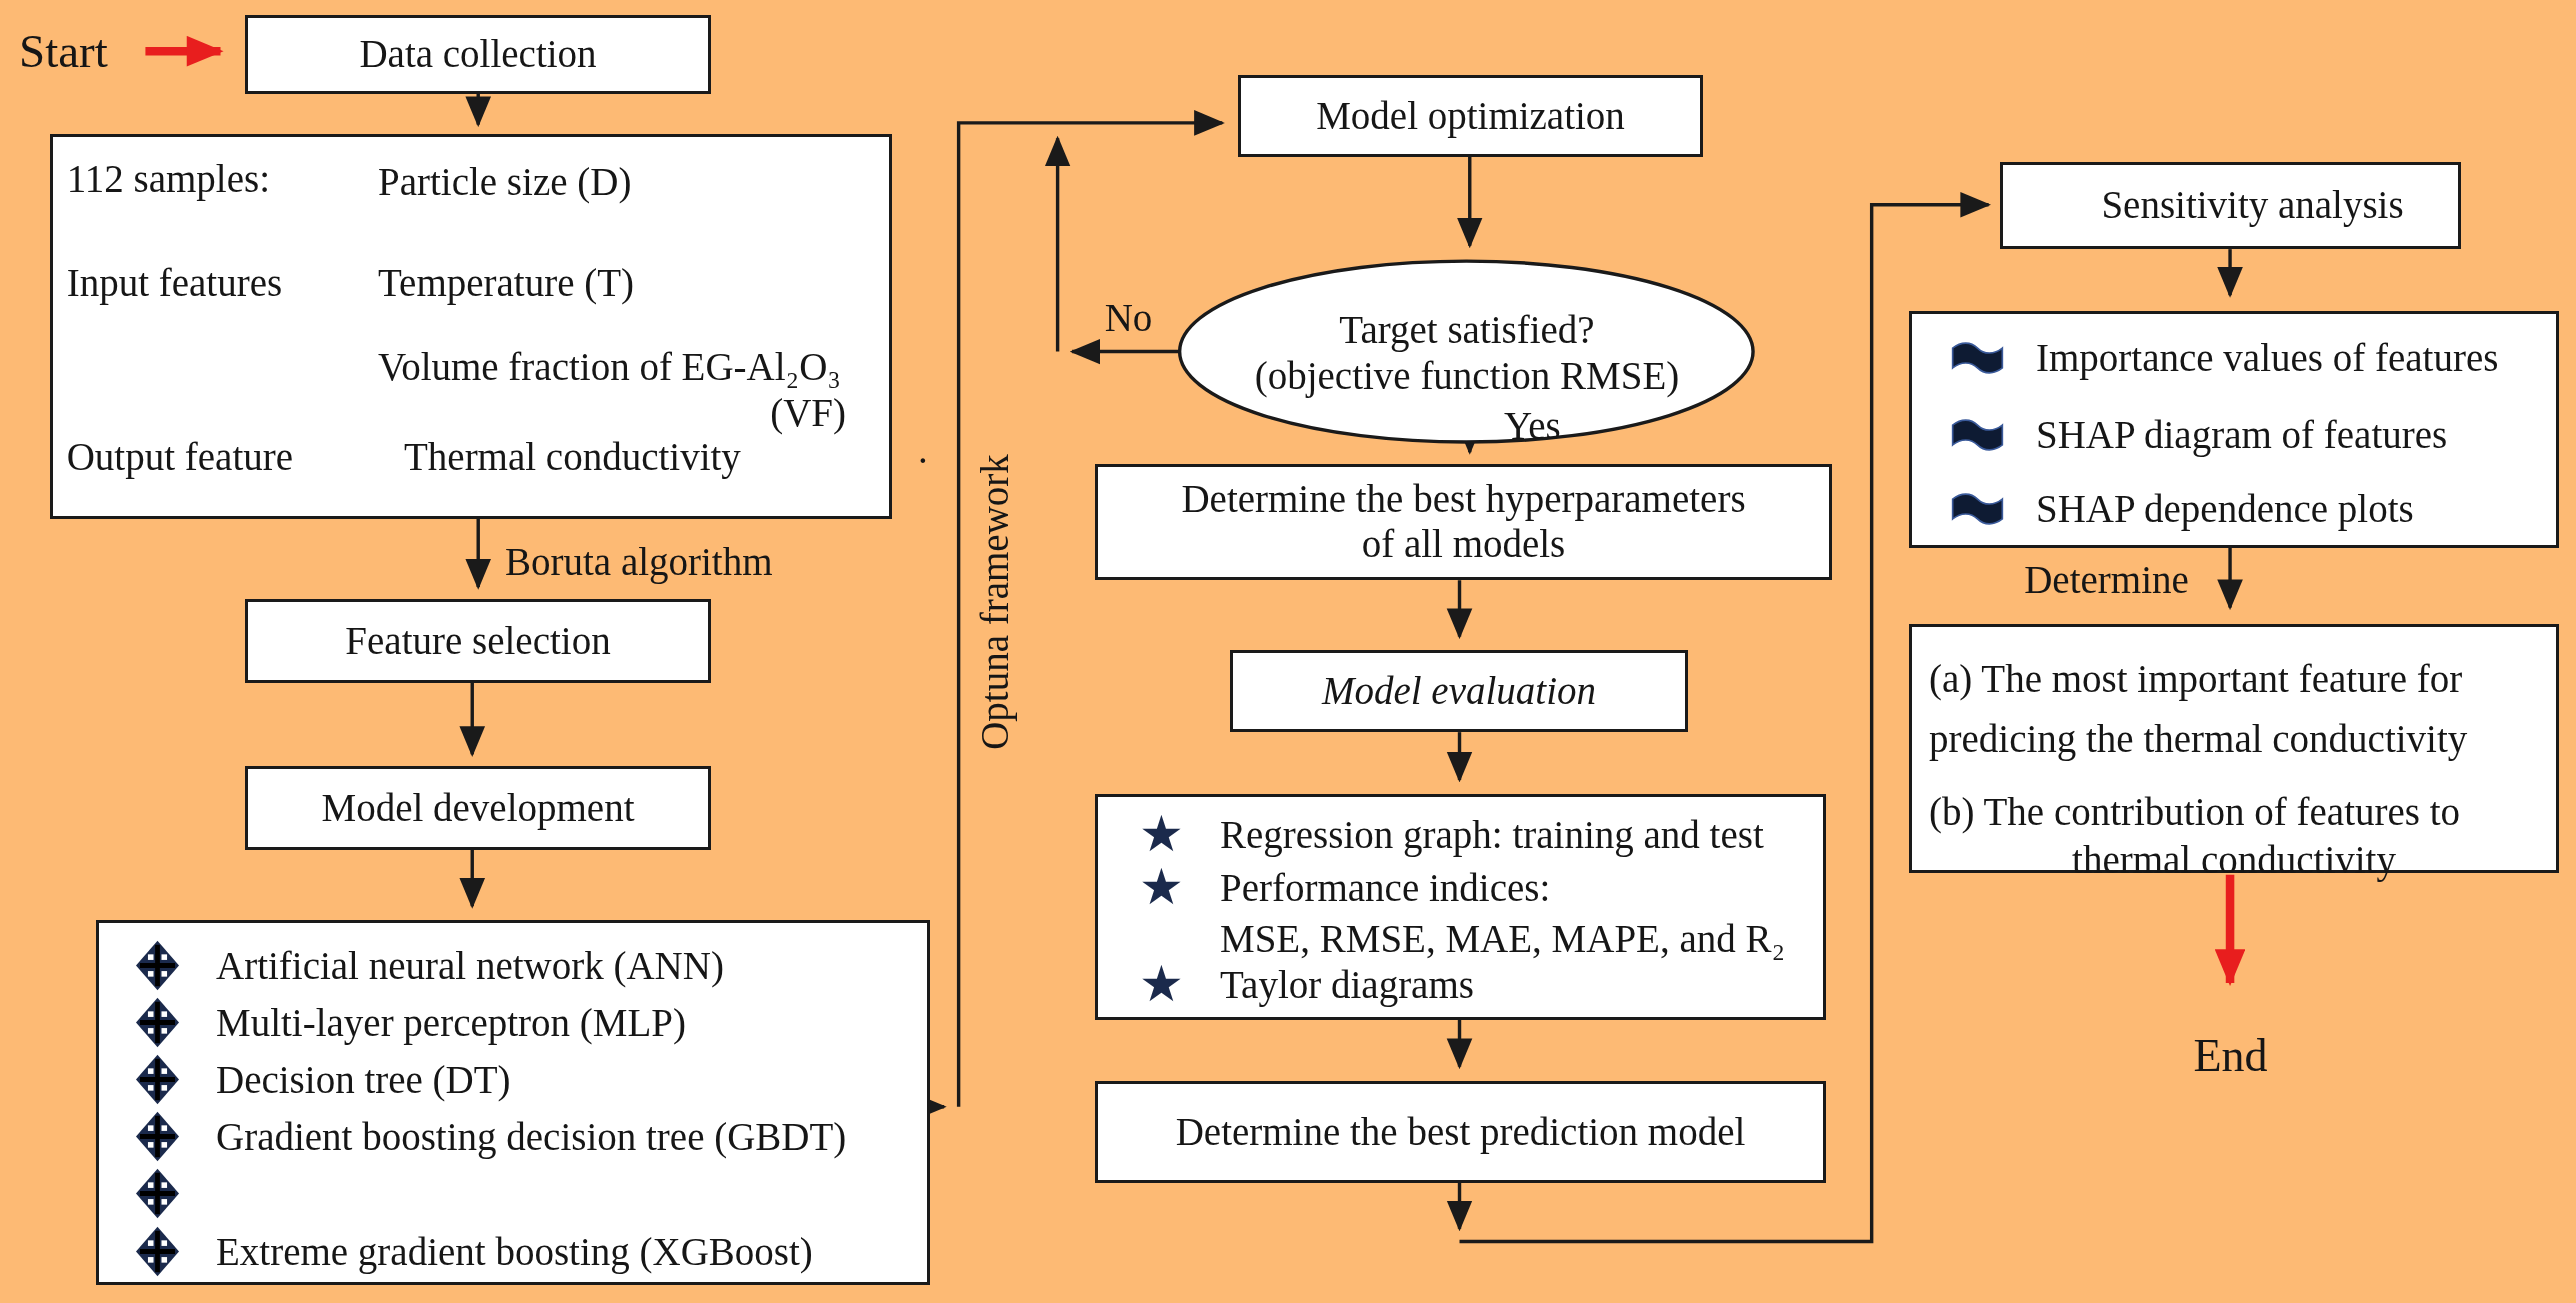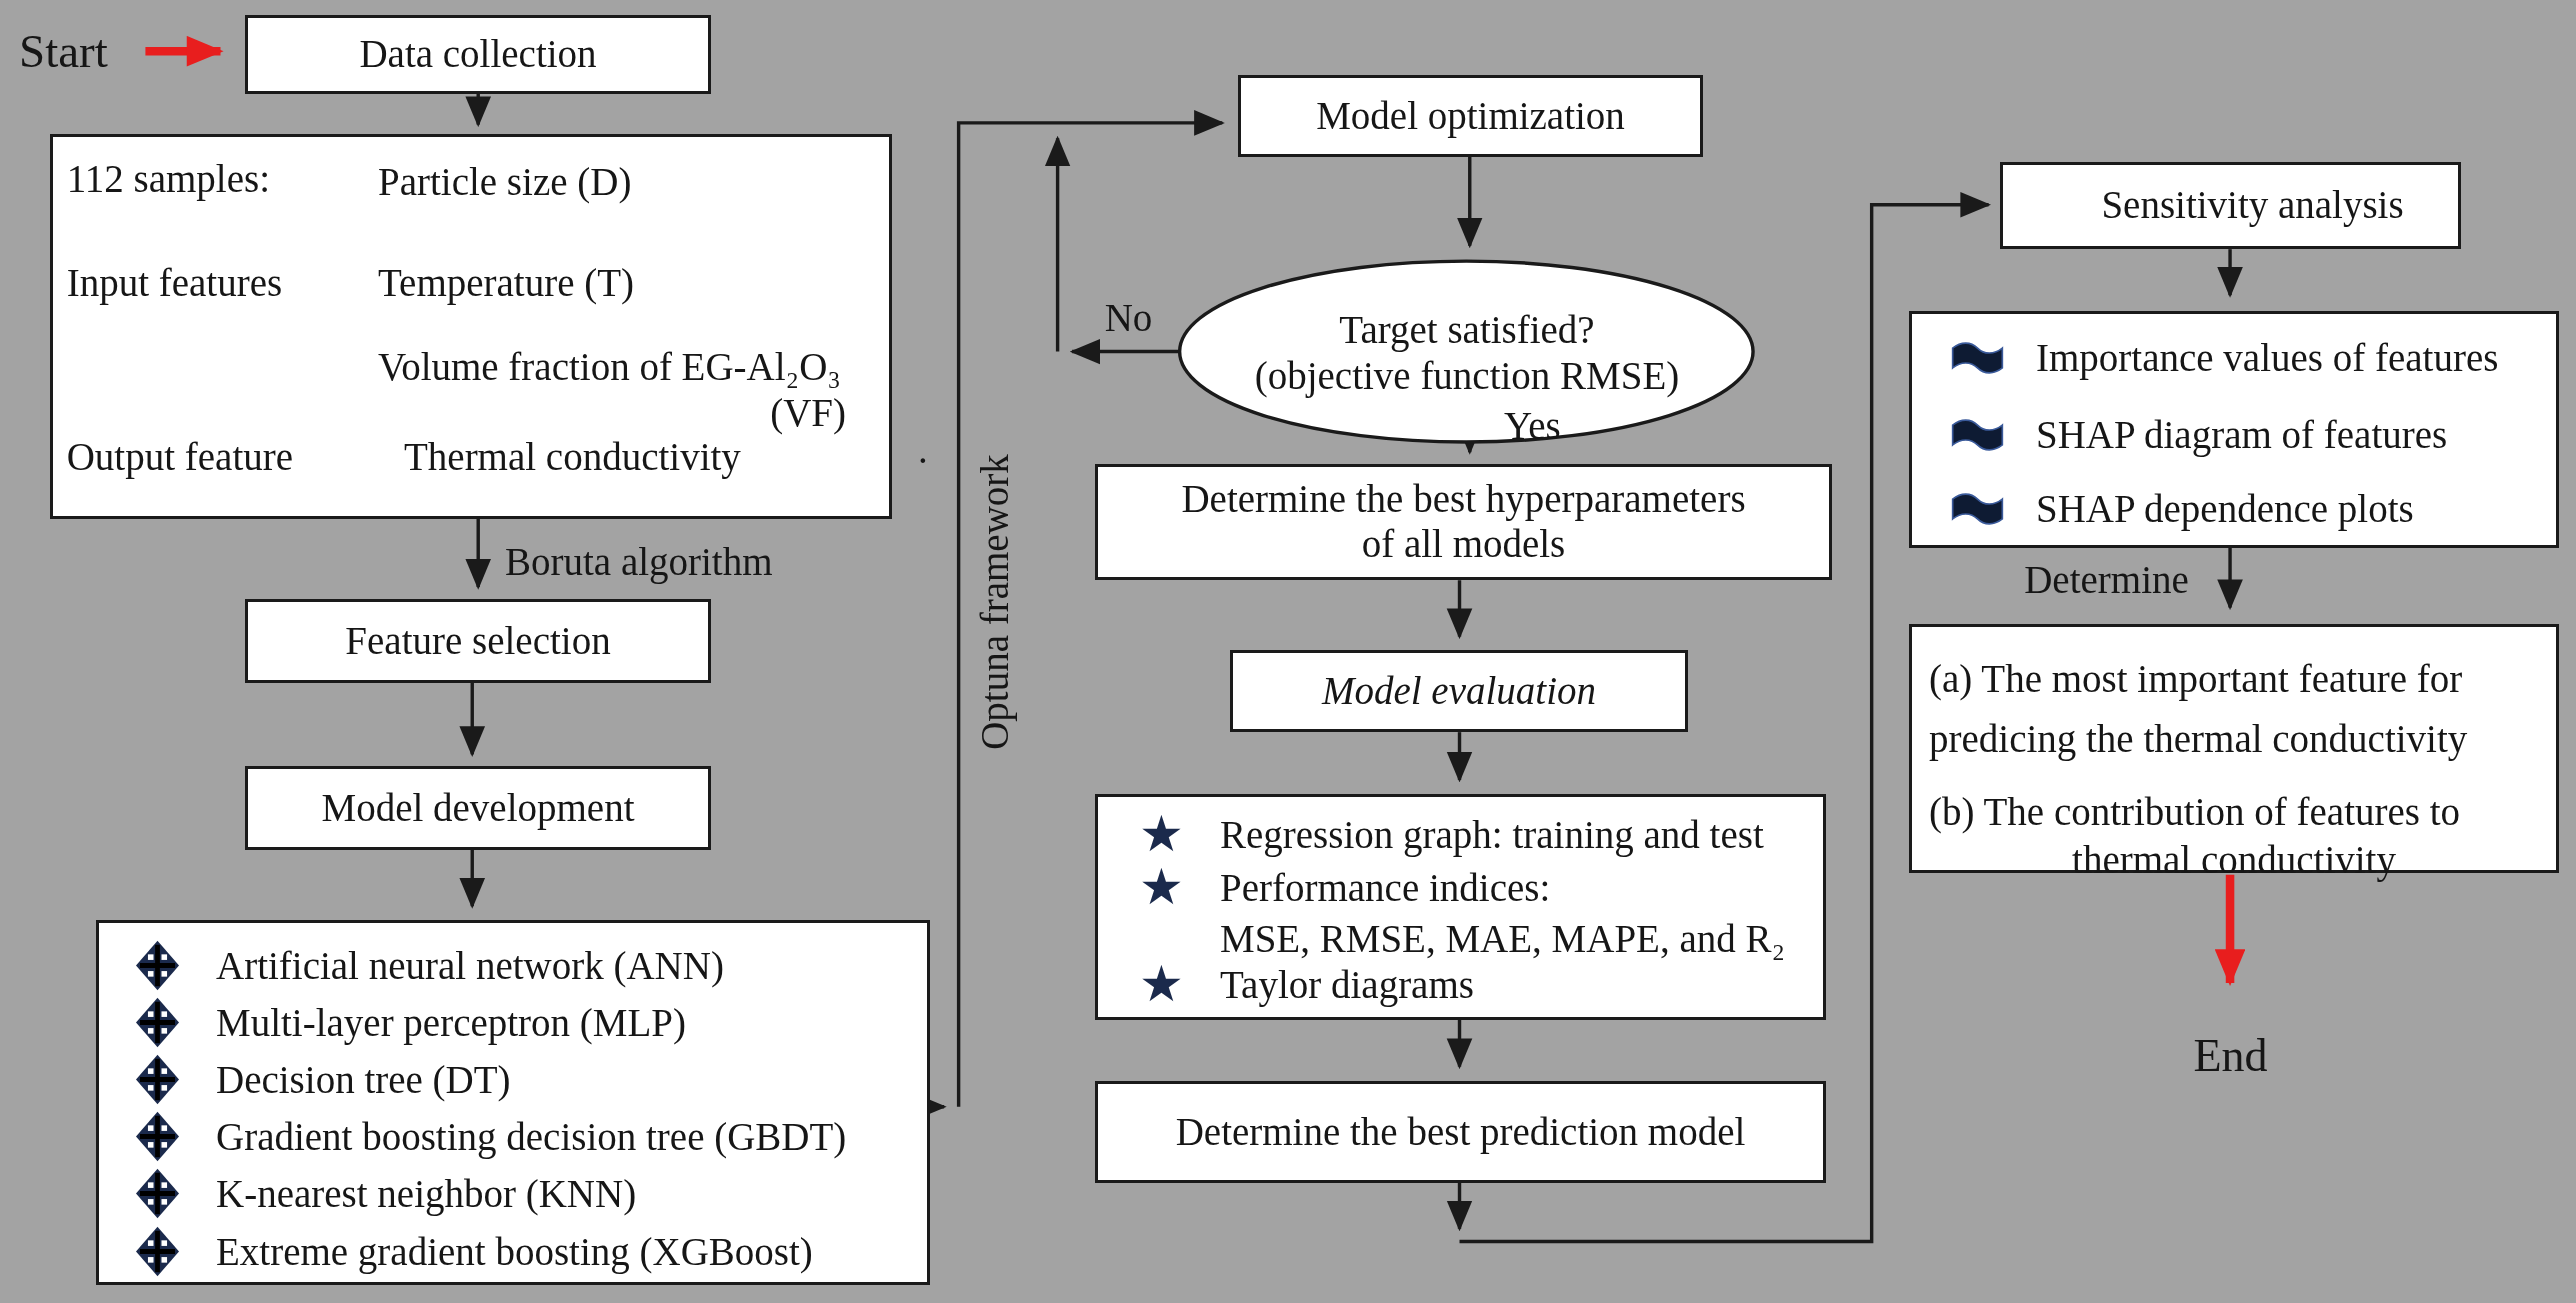--- a/index.html
+++ b/index.html
@@ -1,17 +1,17 @@
 <!DOCTYPE html>
 <html style="font-size:13.7px"><head>
 <meta charset="utf-8">
 <style>
   html,body{margin:0;padding:0;background:#ffffff;}
   body{font-family:"Liberation Serif","DejaVu Serif",serif;color:#161616;}
-  .canvas{position:relative;width:2576px;height:1303px;background:#a3a3a3;overflow:hidden;}
+  .canvas{position:relative;width:2576px;height:1303px;background:#fdba74;overflow:hidden;}
   .wires{position:absolute;left:0;top:0;width:2576px;height:1303px;}
   .box{position:absolute;box-sizing:border-box;background:#ffffff;border:3.4px solid #1a1a1a;
        display:flex;align-items:center;justify-content:center;text-align:center;
        font-size:39px;line-height:1.15;}
   .plain{position:absolute;font-size:39px;white-space:nowrap;}
   .centered{text-align:center;}
   .list-box{position:absolute;box-sizing:border-box;background:#fff;border:3.4px solid #1a1a1a;}
   .row{position:absolute;display:flex;align-items:center;font-size:39px;white-space:nowrap;}
   .row .ic{display:inline-flex;align-items:center;justify-content:center;width:55px;margin-right:31px;}
   .star{font-size:50px;line-height:1;}
@@ -181,21 +181,20 @@
           <svg width="43" height="51" viewBox="0 0 54 62">
             <polygon points="27,0 54,31 27,62 0,31" fill="#1b2a4c"></polygon>
             <line x1="27" y1="5" x2="27" y2="57" stroke="#000" stroke-width="6"></line>
             <line x1="5" y1="31" x2="49" y2="31" stroke="#000" stroke-width="6"></line>
             <rect x="15" y="17" width="7" height="7" fill="#fff"></rect>
             <rect x="32" y="17" width="7" height="7" fill="#fff"></rect>
             <rect x="15" y="38" width="7" height="7" fill="#fff"></rect>
             <rect x="32" y="38" width="7" height="7" fill="#fff"></rect>
           </svg>
         </span>
-      <span>K-nearest neighbor (KNN)</span>
     </div>
     <div class="row" style="left:31px;top:300px;height:57px;">
       <span class="ic">
           <svg width="43" height="51" viewBox="0 0 54 62">
             <polygon points="27,0 54,31 27,62 0,31" fill="#1b2a4c"></polygon>
             <line x1="27" y1="5" x2="27" y2="57" stroke="#000" stroke-width="6"></line>
             <line x1="5" y1="31" x2="49" y2="31" stroke="#000" stroke-width="6"></line>
             <rect x="15" y="17" width="7" height="7" fill="#fff"></rect>
             <rect x="32" y="17" width="7" height="7" fill="#fff"></rect>
             <rect x="15" y="38" width="7" height="7" fill="#fff"></rect>

